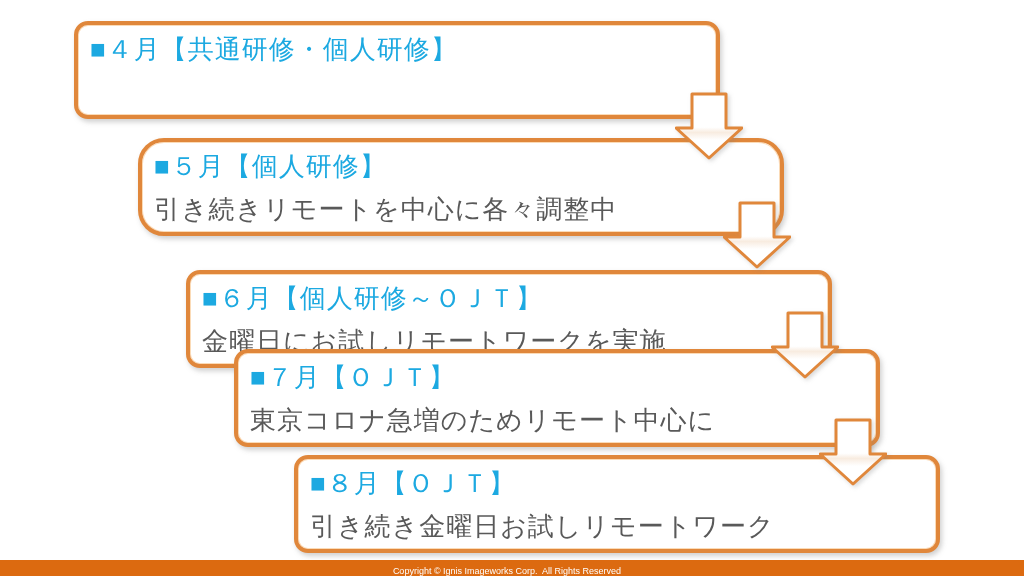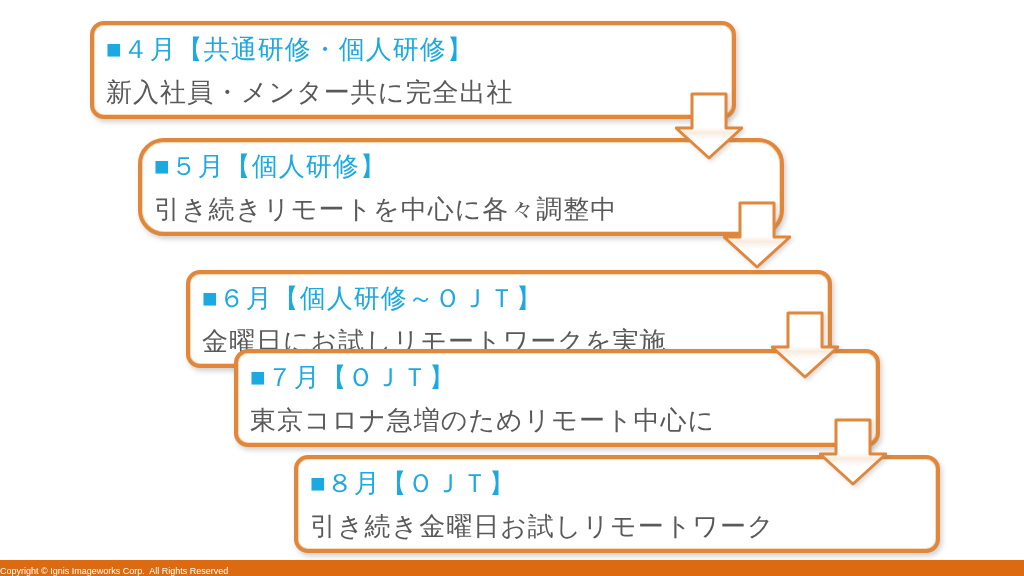--- a/index.html
+++ b/index.html
@@ -66,40 +66,39 @@
 
   
   .footer {
     position: absolute;
     left: 0;
     bottom: 0;
     width: 1024px;
     height: 16px;
     background: var(--footer-orange, #DC6A10);
     z-index: 3;
-    text-align: left;
+    text-align: center;
   }
   .footer-text {
     display: inline-block;
     padding-right: 10px;
     font-size: 9px;
     line-height: 16px;
     color: #ffffff;
     white-space: pre;
   }
 </style>
 </head>
 <body>
 
 <div class="slide">
 
 
-  <div class="step" style="left:90px; top:21px;">
+  <div class="step" style="left:74px; top:21px;">
     <div class="step-title">■４月【共通研修・個人研修】</div>
-    <div class="step-body">新入社員・メンター共に完全出社</div>
   </div>
 
   <div class="step" style="left:138px; top:138px;border-radius:26px;">
     <div class="step-title">■５月【個人研修】</div>
     <div class="step-body">引き続きリモートを中心に各々調整中</div>
   </div>
 
   <div class="step" style="left:186px; top:240px;margin-top:30px;">
     <div class="step-title">■６月【個人研修～ＯＪＴ】</div>
     <div class="step-body">金曜日にお試しリモートワークを実施</div>

